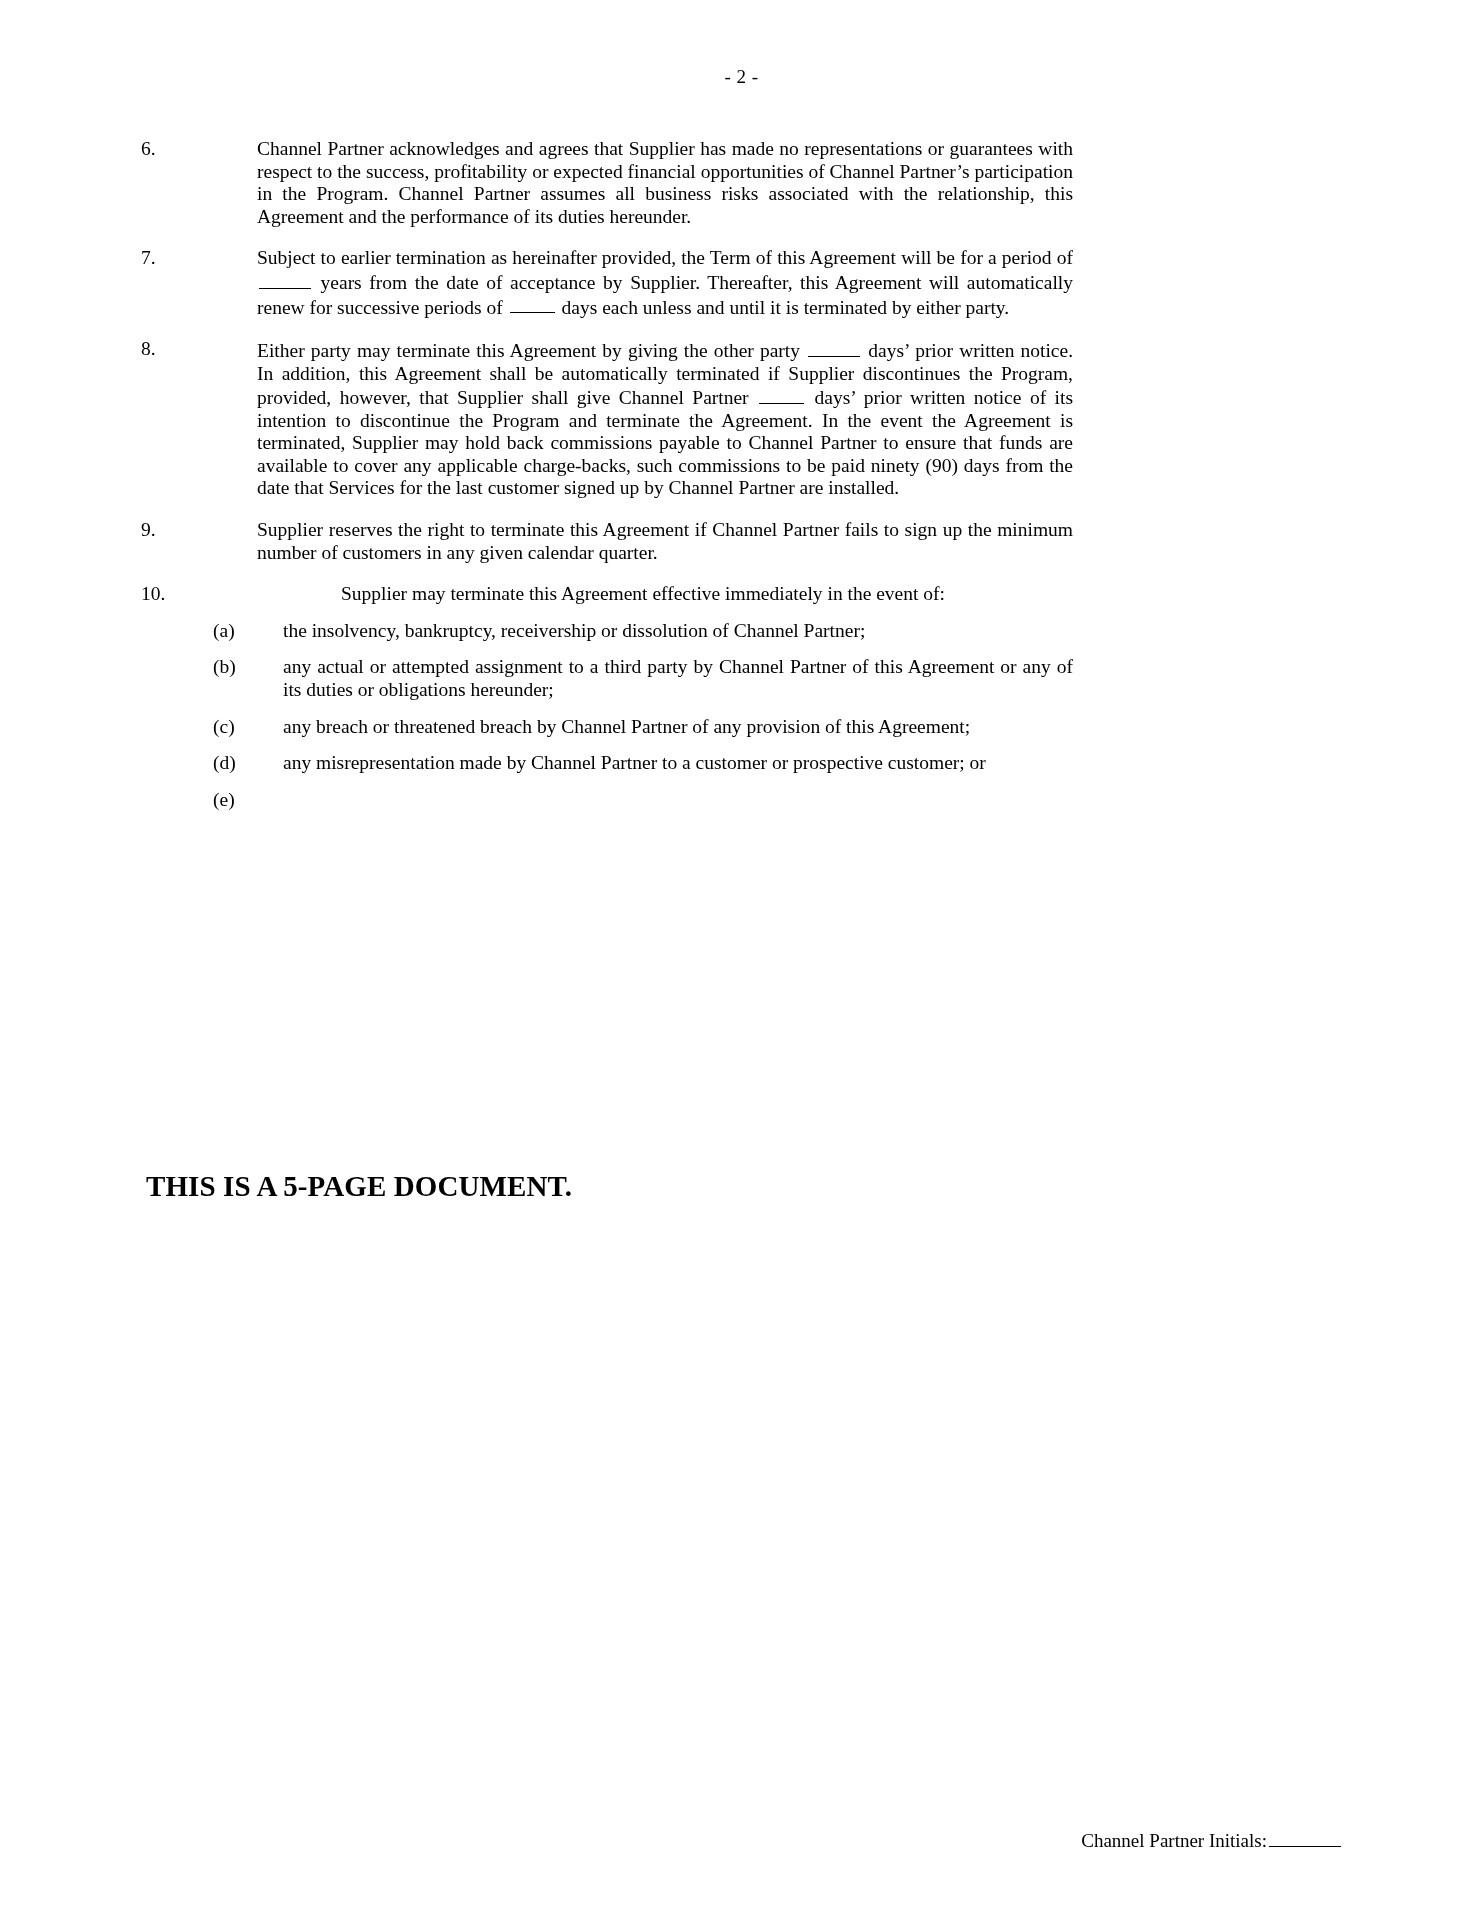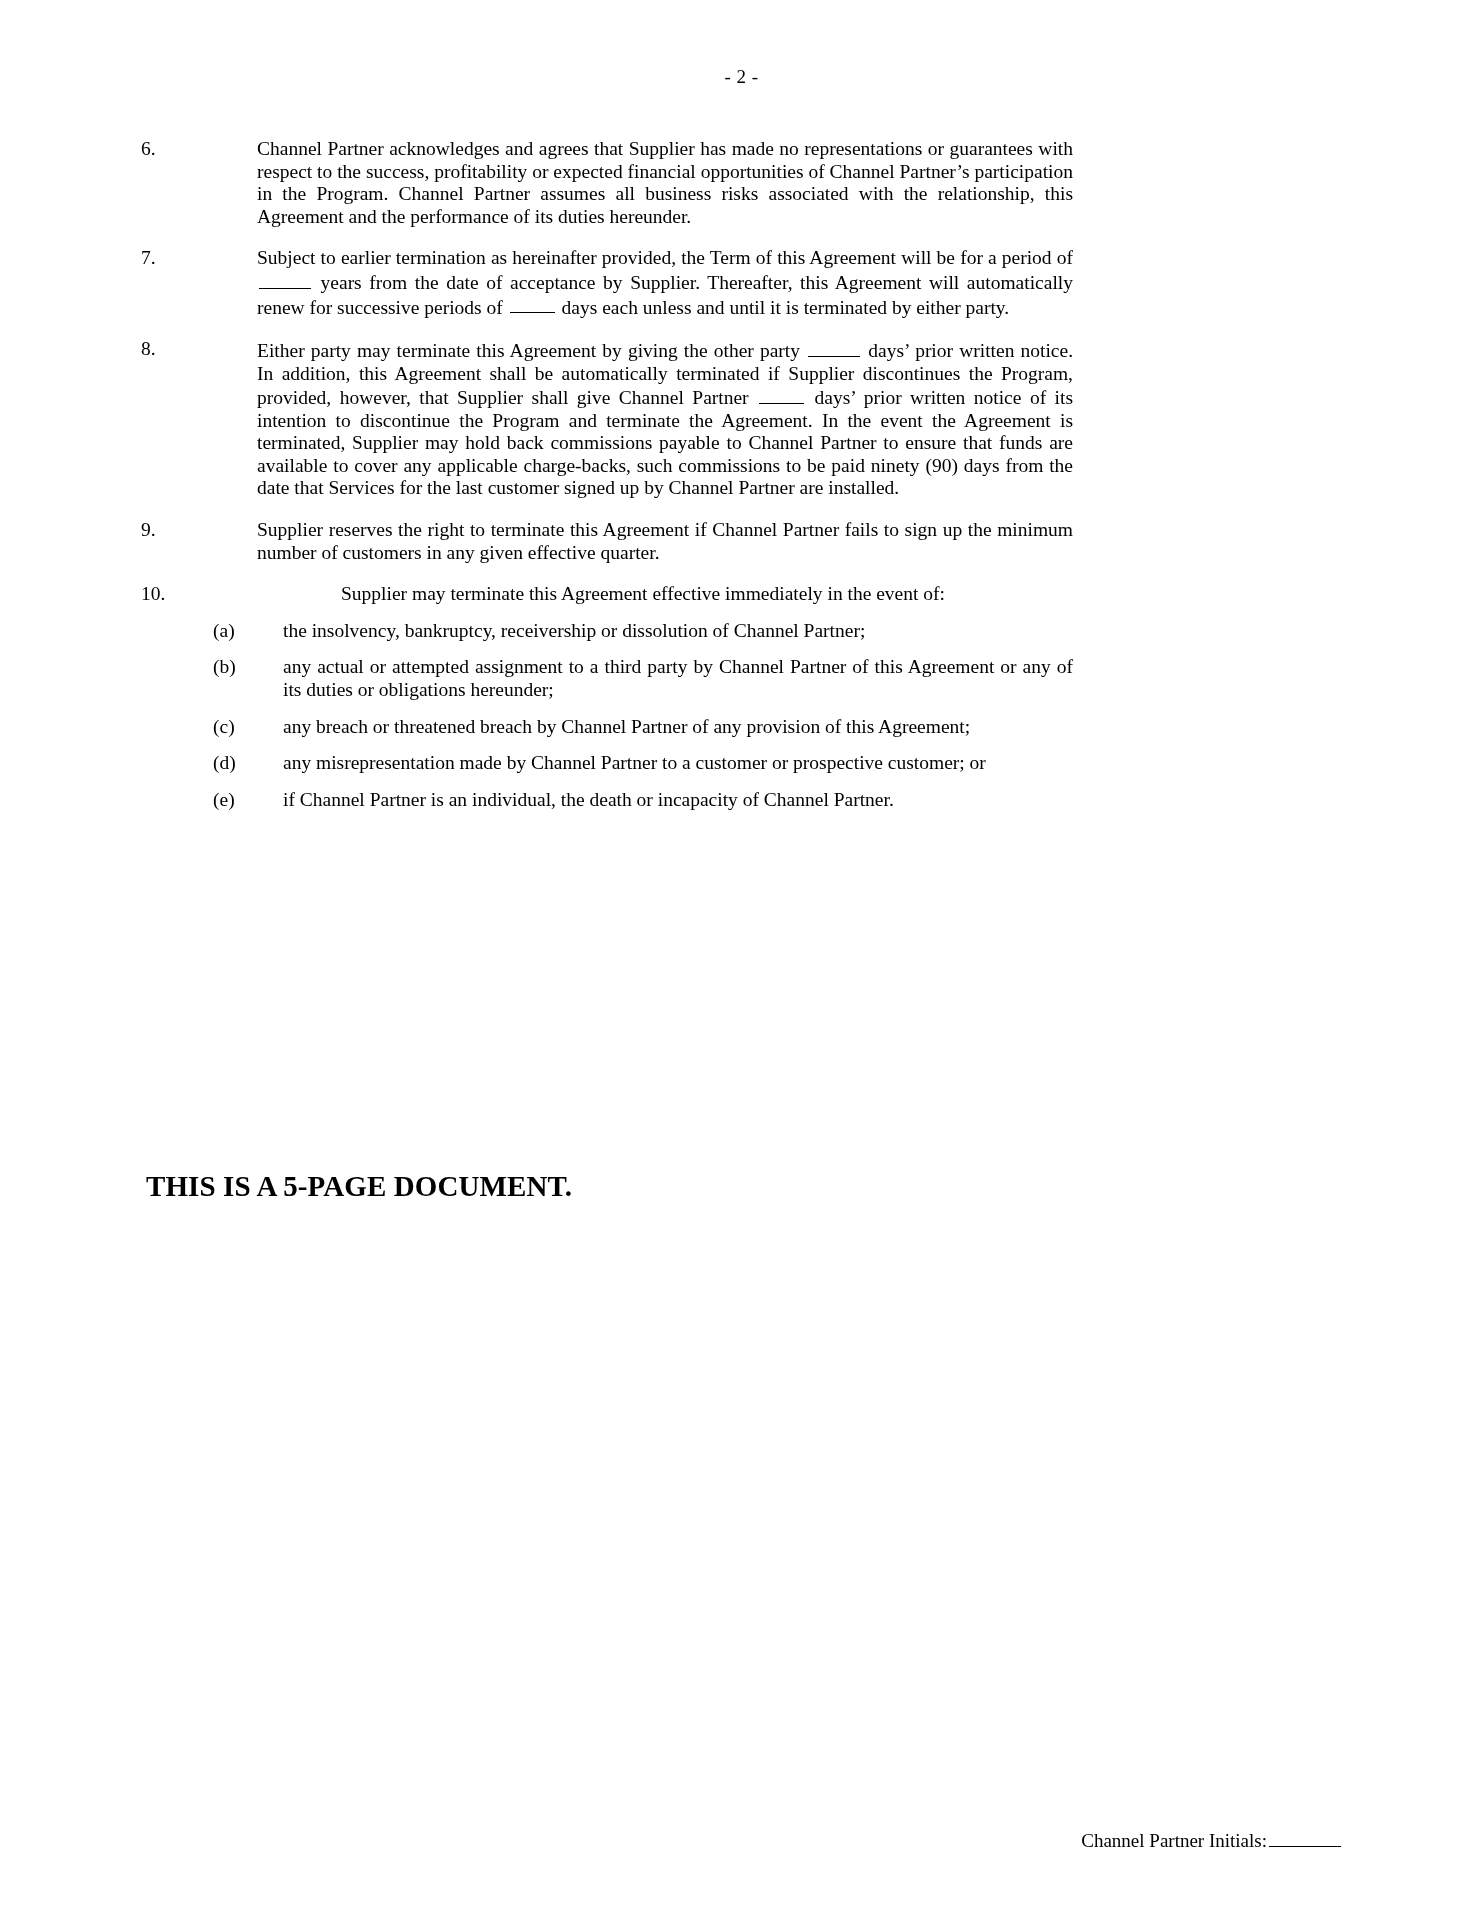--- a/index.html
+++ b/index.html
@@ -127,21 +127,21 @@
       <span class="txt last-justify"><span>Subject to earlier termination as hereinafter provided, the Term of this Agreement will be for a period of </span><span class="blank w-lg"></span><span> years from the date of acceptance by Supplier. Thereafter, this Agreement will automatically renew for successive periods of </span><span class="blank w-md"></span><span> days each unless and until it is terminated by either party.</span></span>
     </div>
 
     <div class="para">
       <span class="num">8.</span>
       <span class="txt last-justify"><span>Either party may terminate this Agreement by giving the other party </span><span class="blank w-lg"></span><span> days’ prior written notice. In addition, this Agreement shall be automatically terminated if Supplier discontinues the Program, provided, however, that Supplier shall give Channel Partner </span><span class="blank w-md"></span><span> days’ prior written notice of its intention to discontinue the Program and terminate the Agreement. In the event the Agreement is terminated, Supplier may hold back commissions payable to Channel Partner to ensure that funds are available to cover any applicable charge-backs, such commissions to be paid ninety (90) days from the date that Services for the last customer signed up by Channel Partner are installed.</span></span>
     </div>
 
     <div class="para">
       <span class="num">9.</span>
-      <span class="txt last-justify">Supplier reserves the right to terminate this Agreement if Channel Partner fails to sign up the minimum number of customers in any given effective quarter.</span>
+      <span class="txt last-justify">Supplier reserves the right to terminate this Agreement if Channel Partner fails to sign up the minimum number of customers in any given calendar quarter.</span>
     </div>
 
     <div class="para" style="margin-bottom:12px;">
       <span class="num">10.</span>
       <span class="txt" style="text-align:center;">Supplier may terminate this Agreement effective immediately in the event of:</span>
     </div>
 
     <div class="sub-list">
       <div class="sub-item">
         <span class="lett">(a)</span>
@@ -154,21 +154,20 @@
       <div class="sub-item">
         <span class="lett">(c)</span>
         <span class="txt">any breach or threatened breach by Channel Partner of any provision of this Agreement;</span>
       </div>
       <div class="sub-item">
         <span class="lett">(d)</span>
         <span class="txt">any misrepresentation made by Channel Partner to a customer or prospective customer; or</span>
       </div>
       <div class="sub-item">
         <span class="lett">(e)</span>
-        <span class="txt" style="text-align:left;">if Channel Partner is an individual, the death or incapacity of Channel Partner.</span>
       </div>
     </div>
 
   </div>
 
   <div class="notice">THIS IS A 5-PAGE DOCUMENT.</div>
 
   <div class="footer">
     <span>Channel Partner Initials:</span><span class="blank"></span>
   </div>

